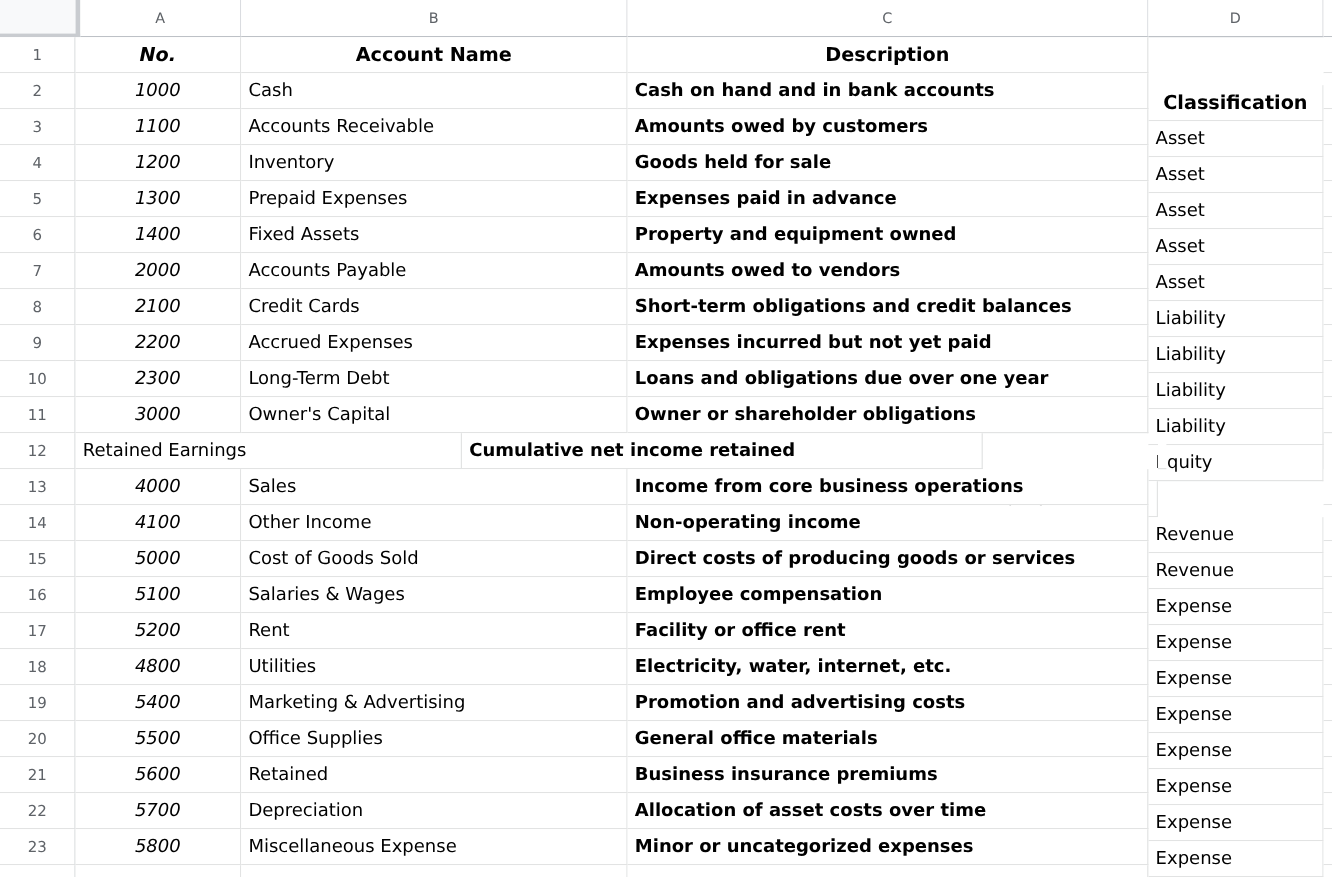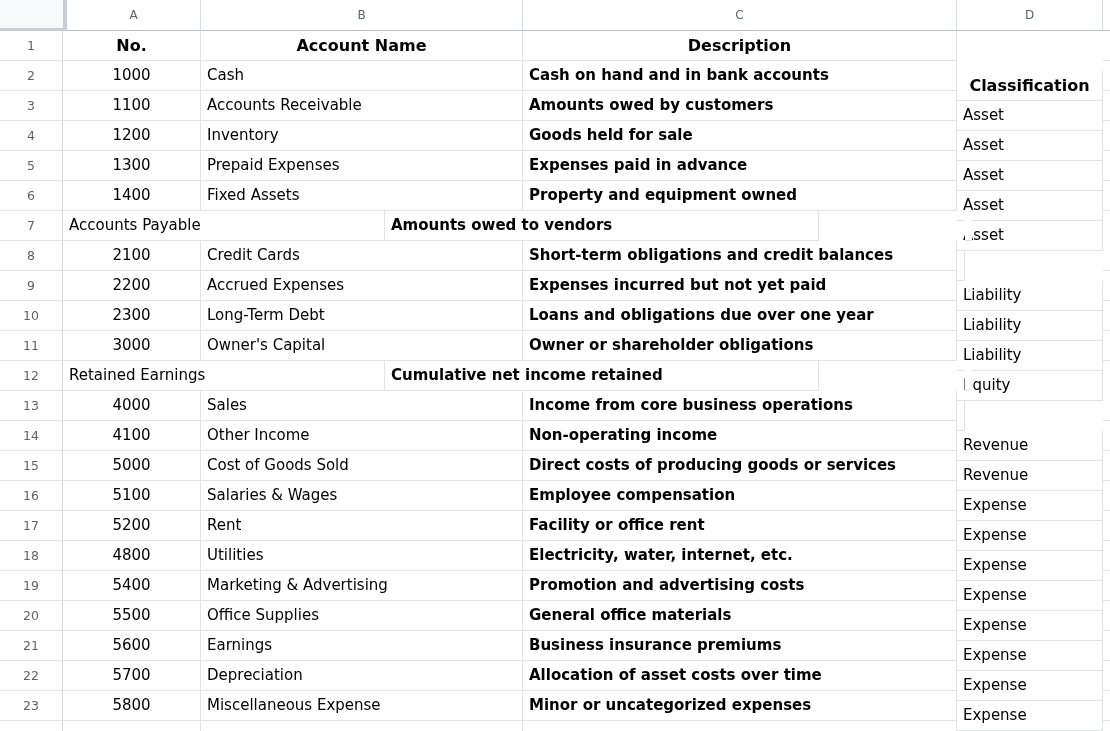--- a/index.html
+++ b/index.html
@@ -55,21 +55,21 @@
     overflow: hidden;
     background: #ffffff;
   }
   .row-h {
     width: 63px;
     text-align: center;
     font-size: 12.5px;
     color: #5f6368;
     border-right: 1px solid #d8dadc;
   }
-  .w-a { width: 138px; text-align: center; }
+  .w-a { width: 138px; text-align: center; font-style: italic; }
   .w-b { width: 322px; padding-left: 6px; }
   .w-c { width: 434px; padding-left: 6px; font-weight: bold; }
   .w-d { width: 146px; padding-left: 6px; margin-top: 40px; }
   .w-e { width: 7px; border-right: none; }
 
   .bold-row .w-a, .bold-row .w-b, .bold-row .w-c, .bold-row .w-d {
     font-weight: bold;
     font-size: 16px;
     text-align: center;
     padding-left: 0;
@@ -133,20 +133,21 @@
       <div class="row">
     <div class="cell row-h">6</div>
     <div class="cell w-a">1400</div>
     <div class="cell w-b">Fixed Assets</div>
     <div class="cell w-c">Property and equipment owned</div>
     <div class="cell w-d">Asset</div>
     <div class="cell w-e"></div>
   </div>
       <div class="row">
     <div class="cell row-h">7</div>
+    <div class="cell w-a">2000</div>
     <div class="cell w-b">Accounts Payable</div>
     <div class="cell w-c">Amounts owed to vendors</div>
     <div class="cell w-d">Liability</div>
     <div class="cell w-e"></div>
   </div>
       <div class="row">
     <div class="cell row-h">8</div>
     <div class="cell w-a">2100</div>
     <div class="cell w-b">Credit Cards</div>
     <div class="cell w-c">Short-term obligations and credit balances</div>
@@ -244,21 +245,21 @@
     <div class="cell row-h">20</div>
     <div class="cell w-a">5500</div>
     <div class="cell w-b">Office Supplies</div>
     <div class="cell w-c">General office materials</div>
     <div class="cell w-d">Expense</div>
     <div class="cell w-e"></div>
   </div>
       <div class="row">
     <div class="cell row-h">21</div>
     <div class="cell w-a">5600</div>
-    <div class="cell w-b">Earnings</div>
+    <div class="cell w-b">Retained</div>
     <div class="cell w-c">Business insurance premiums</div>
     <div class="cell w-d">Expense</div>
     <div class="cell w-e"></div>
   </div>
       <div class="row">
     <div class="cell row-h">22</div>
     <div class="cell w-a">5700</div>
     <div class="cell w-b">Depreciation</div>
     <div class="cell w-c">Allocation of asset costs over time</div>
     <div class="cell w-d">Expense</div>

